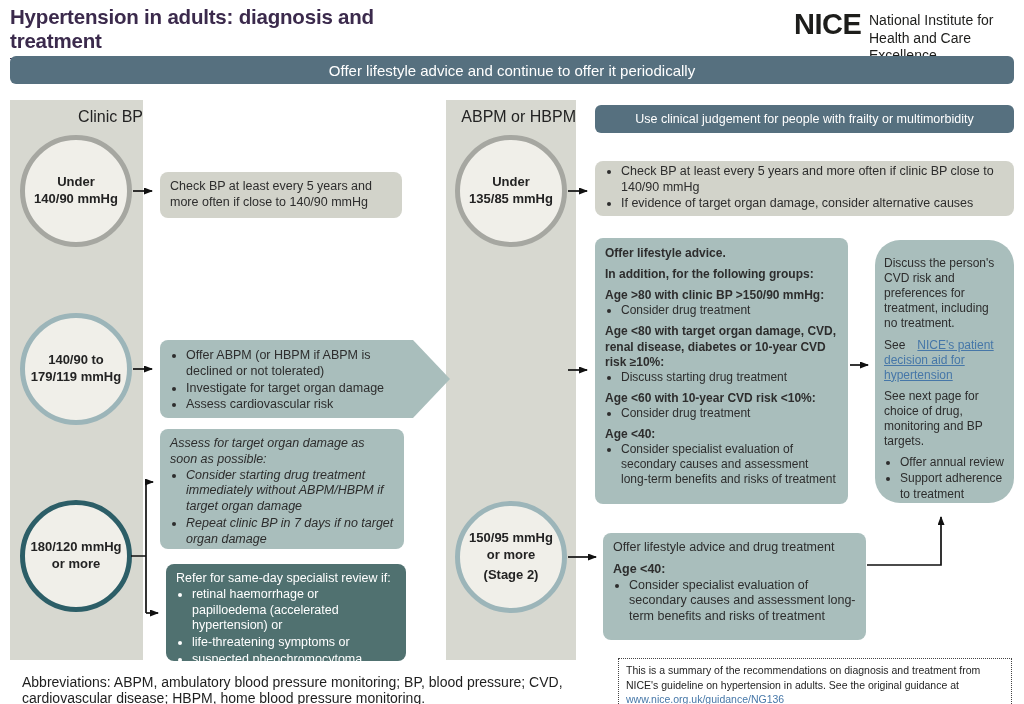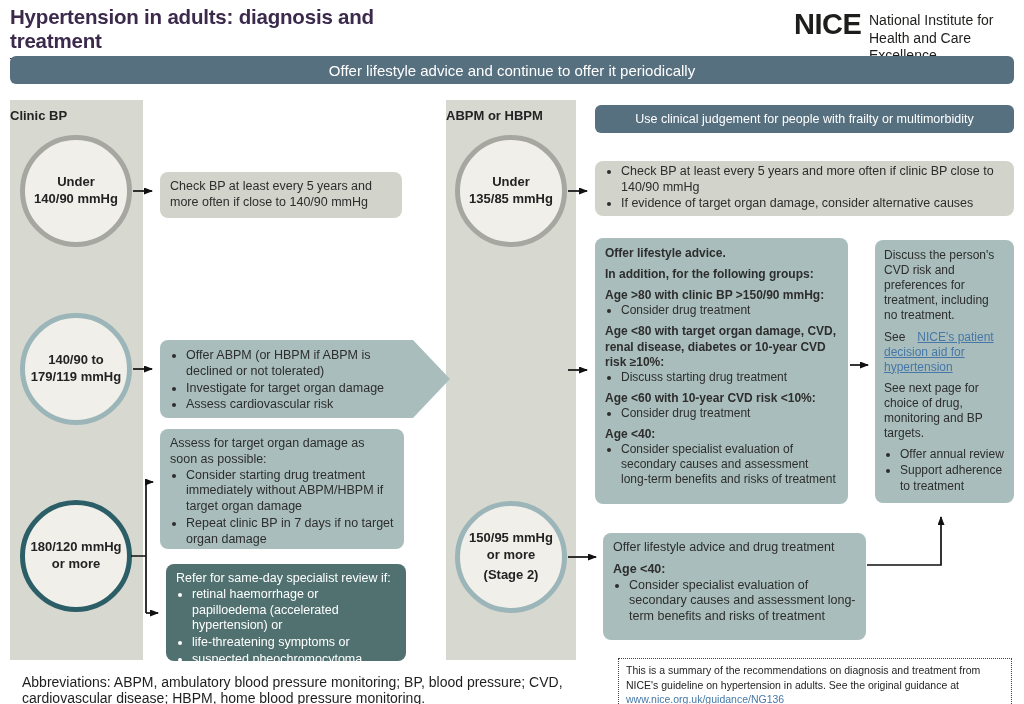--- a/index.html
+++ b/index.html
@@ -17,44 +17,44 @@
   
   .banner { position:absolute; left:10px; top:56px; width:1004px; height:28px; background:#56707f;
             border-radius:6px; color:#fff; font-size:15px; display:flex; align-items:center; justify-content:center; }
   .judgement { position:absolute; left:595px; top:105px; width:419px; height:28px; background:#56707f;
                border-radius:6px; color:#fff; font-size:12.5px; display:flex; align-items:center; justify-content:center; }
 
   
   .col { position:absolute; top:100px; height:560px; background:#d7d8d0; }
   .col-left { left:10px; width:133px; }
   .col-mid  { left:446px; width:130px; }
-  .col-header { padding-top:8px; text-align:left; font-size:13px; font-weight:bold; color:#232323; }
+  .col-header { padding-top:8px; text-align:right; font-size:16px; font-weight:normal; color:#232323; }
 
   
   .circle { position:absolute; width:112px; height:112px; border-radius:50%;
             background:#f0efe9; display:flex; flex-direction:column; align-items:center; justify-content:center;
             font-size:13px; font-weight:bold; line-height:1.3; color:#232323; }
   .cb-gray { border:5px solid #a6a7a1; }
   .cb-teal { border:5px solid #9cb5b9; }
   .cb-dark { border:5px solid #2c5e67; }
   .stage-line { margin-top:3px; }
 
   
   .box { position:absolute; border-radius:8px; font-size:12.5px; line-height:1.26; padding:7px 10px; }
   .gray { background:#d2d3ca; }
   .teal { background:#a9bebc; }
   .dark { background:#507170; color:#ffffff; }
   .box-a { left:160px; top:172px; width:242px; height:46px; display:flex; align-items:center; }
   .box-b { left:160px; top:340px; width:290px; height:78px; padding:8px 44px 8px 10px;
            clip-path: polygon(0 0, 253px 0, 100% 50%, 253px 100%, 0 100%); display:flex; align-items:flex-start; }
-  .box-c { left:160px; top:429px; width:244px; height:120px; }
+  .box-c { left:160px; top:429px; width:244px; height:120px;font-style:italic; }
   .box-d { left:166px; top:564px; width:240px; height:97px; }
   .box-e { left:595px; top:161px; width:419px; height:55px; display:flex; align-items:center; }
   .box-f { left:595px; top:238px; width:253px; height:266px; font-size:12px; padding:8px 10px; }
-  .box-g { left:875px; top:240px; width:139px; height:263px; font-size:12px; padding:8px 9px; }
+  .box-g { left:875px; top:240px; width:139px; height:263px; font-size:12px; padding:16px 9px;border-radius:25px; }
   .box-h { left:603px; top:533px; width:263px; height:107px; }
 
   .bullets { list-style:disc outside; margin:0; padding-left:16px; }
   .bullets li { margin:0 0 1px; }
   .box p { margin:0 0 6px; }
   .box p:last-child { margin-bottom:0; }
   .bhead { font-weight:bold; }
   .grp { margin-bottom:6px; }
   .grp:last-child { margin-bottom:0; }
   .see-prefix { margin-right:12px; }

